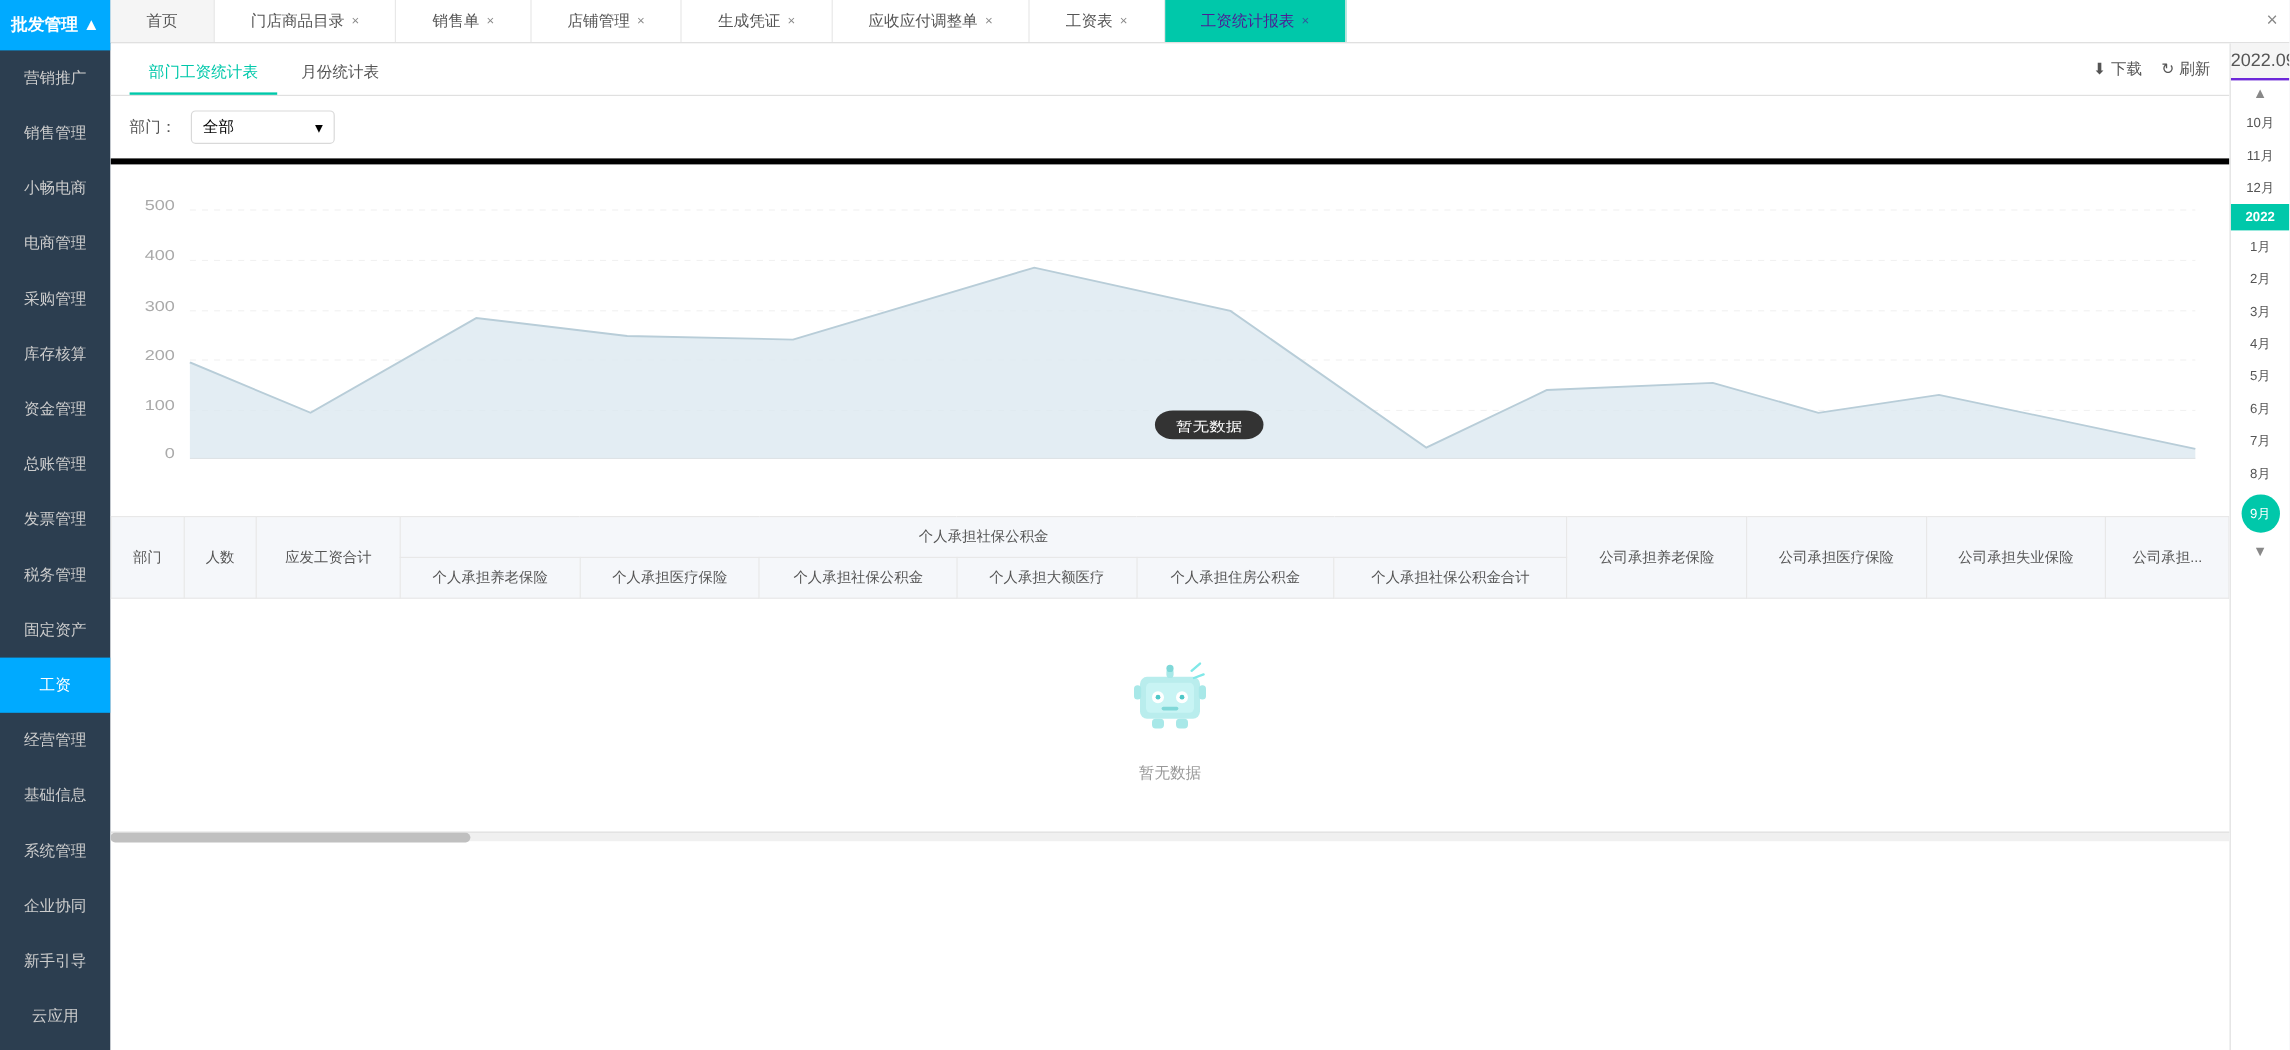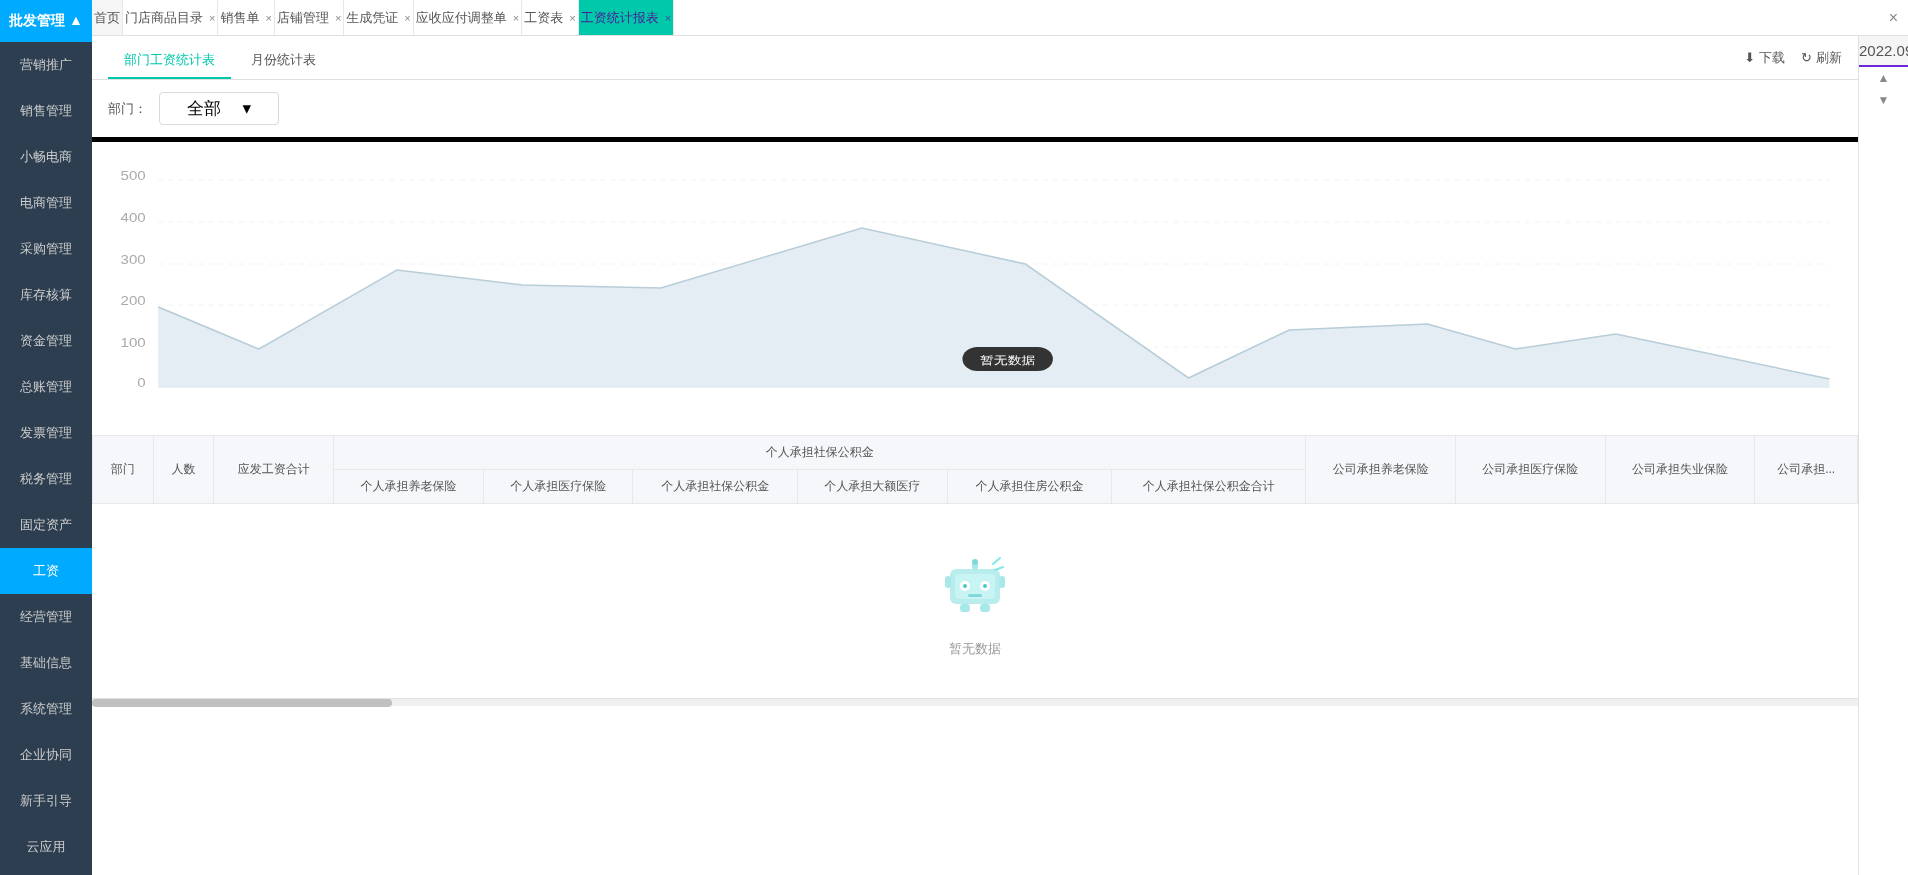--- a/index.html
+++ b/index.html
@@ -61,21 +61,21 @@
       background: #fff;
       border-bottom: 1px solid #e0e0e0;
       height: 36px;
       flex-shrink: 0;
       padding-left: 0;
       position: relative;
     }
     .tab {
       display: flex;
       align-items: center;
-      padding: 0 2px;
+      padding: 0 30px;
       height: 100%;
       border-right: 1px solid #e8e8e8;
       cursor: pointer;
       font-size: 13px;
       color: #555;
       white-space: nowrap;
       gap: 6px;
     }
     .tab.active { background: #00c8aa; color: #4c1d95; }
     .tab-home { background: #f5f5f5; color: #555; border-right: 1px solid #e8e8e8; }
@@ -168,22 +168,22 @@
     }
     .filter-label {
       color: #555;
       font-size: 13px;
     }
     .filter-select {
       display: flex;
       align-items: center;
       border: 1px solid #d9d9d9;
       border-radius: 4px;
-      padding: 4px 27px;
-      font-size: 17px;
+      padding: 4px 9px;
+      font-size: 13px;
       cursor: pointer;
       background: white;
       min-width: 120px;
       justify-content: space-between;
       gap: 20px;
     }
 
     
     .chart-container {
       padding: 10px 16px 0 16px;
@@ -572,17 +572,34 @@
         <div class="scroll-bar-container">
           <div class="scroll-bar-thumb"></div>
         </div>
       </div>
 
     </div>
 
     <div class="right-sidebar">
       <div class="cal-header">2022.09</div>
       <div class="cal-nav">▲</div>
+      <div class="cal-item-container">
+        <div class="cal-month">10月</div>
+        <div class="cal-month">11月</div>
+        <div class="cal-month">12月</div>
+        <div class="cal-year">2022</div>
+        <div class="cal-month">1月</div>
+        <div class="cal-month">2月</div>
+        <div class="cal-month">3月</div>
+        <div class="cal-month">4月</div>
+        <div class="cal-month">5月</div>
+        <div class="cal-month">6月</div>
+        <div class="cal-month">7月</div>
+        <div class="cal-month">8月</div>
+        <div style="display:flex;justify-content:center;padding:4px 0;">
+          <div class="cal-month-active">9月</div>
+        </div>
+      </div>
       <div class="cal-nav">▼</div>
     </div>
 
   </div>
 </div>
 
 </body></html>

